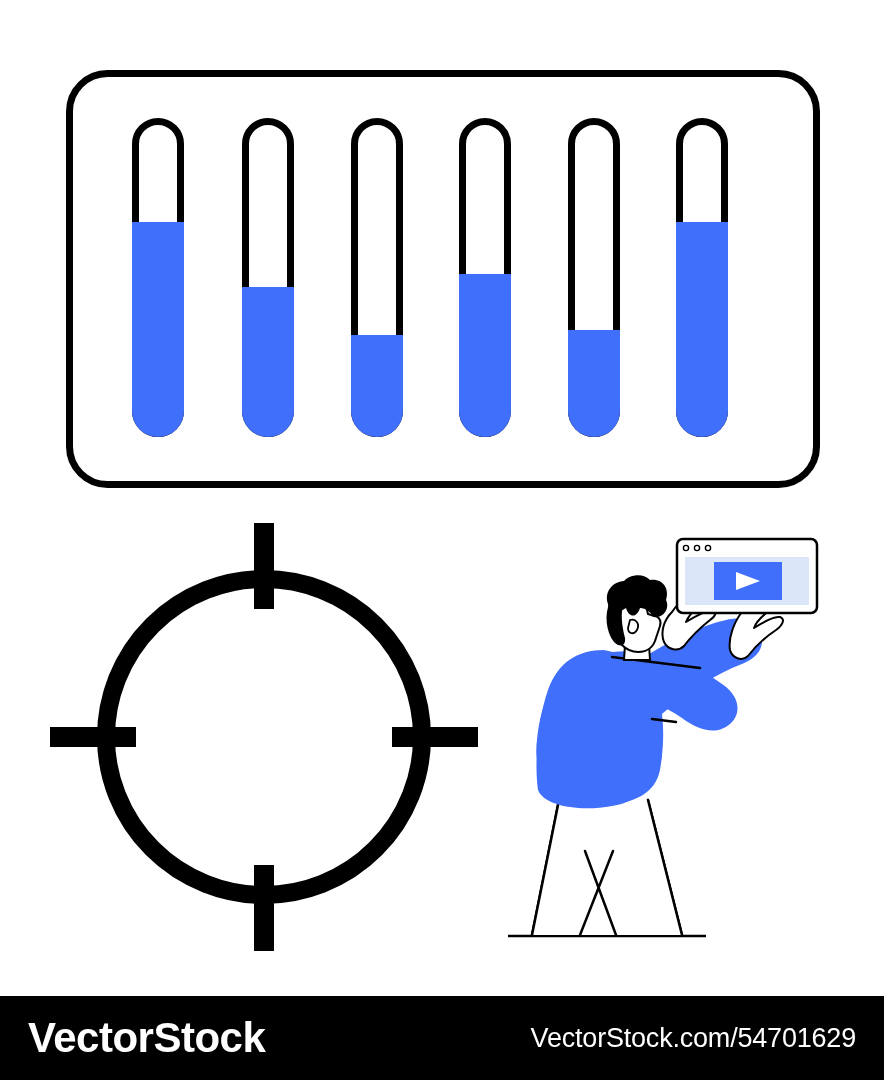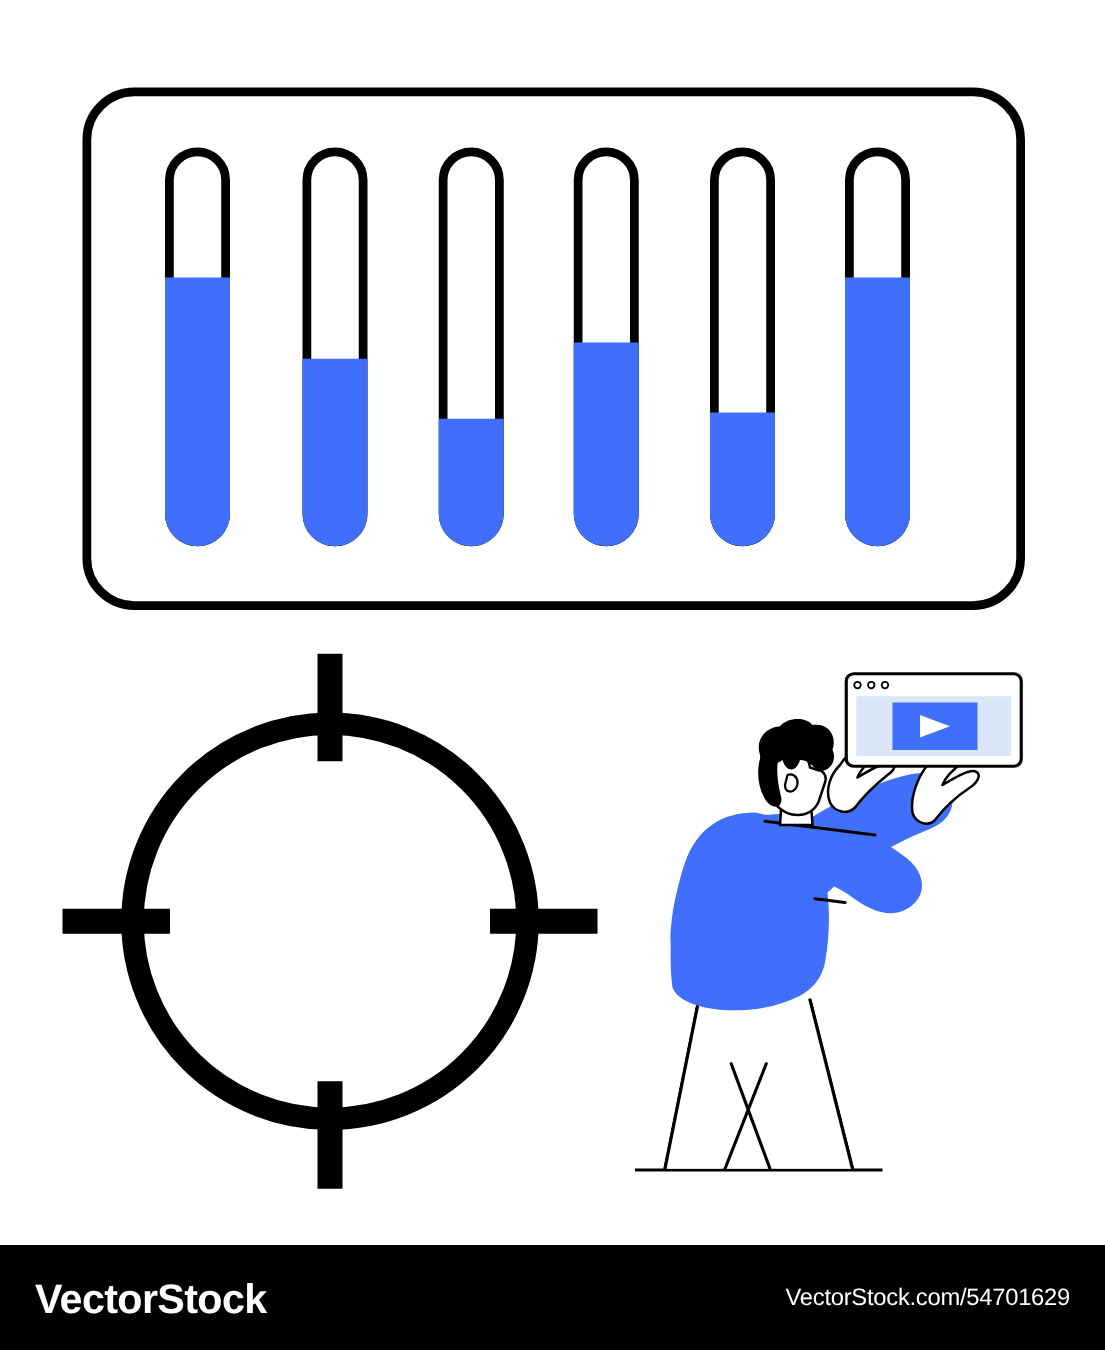--- a/index.html
+++ b/index.html
@@ -35,30 +35,30 @@
     background: #000000;
     display: flex;
     align-items: center;
     justify-content: space-between;
     box-sizing: border-box;
     padding: 0 28px;
   }
   #brand-wordmark {
     color: #ffffff;
     font-family: "Liberation Sans", sans-serif;
-    font-size: 33px;
+    font-size: 42px;
     font-weight: 700;
     letter-spacing: -0.5px;
     line-height: 1;
     white-space: nowrap;
   }
   #brand-url {
     color: #ffffff;
     font-family: "Liberation Sans", sans-serif;
-    font-size: 19px;
+    font-size: 27px;
     font-weight: 400;
     letter-spacing: -0.2px;
     line-height: 1;
     white-space: nowrap;
   }
 </style>
 </head>
 <body>
 
 <div id="stage">

